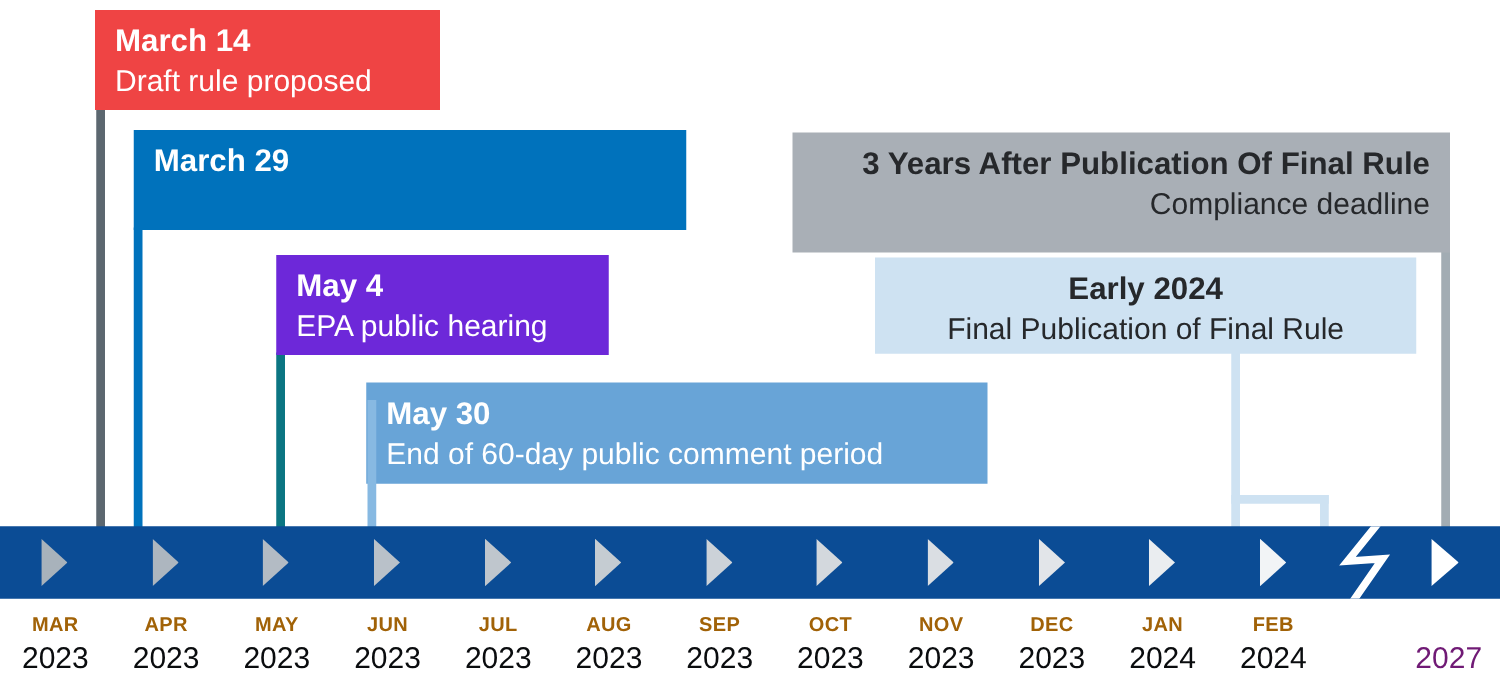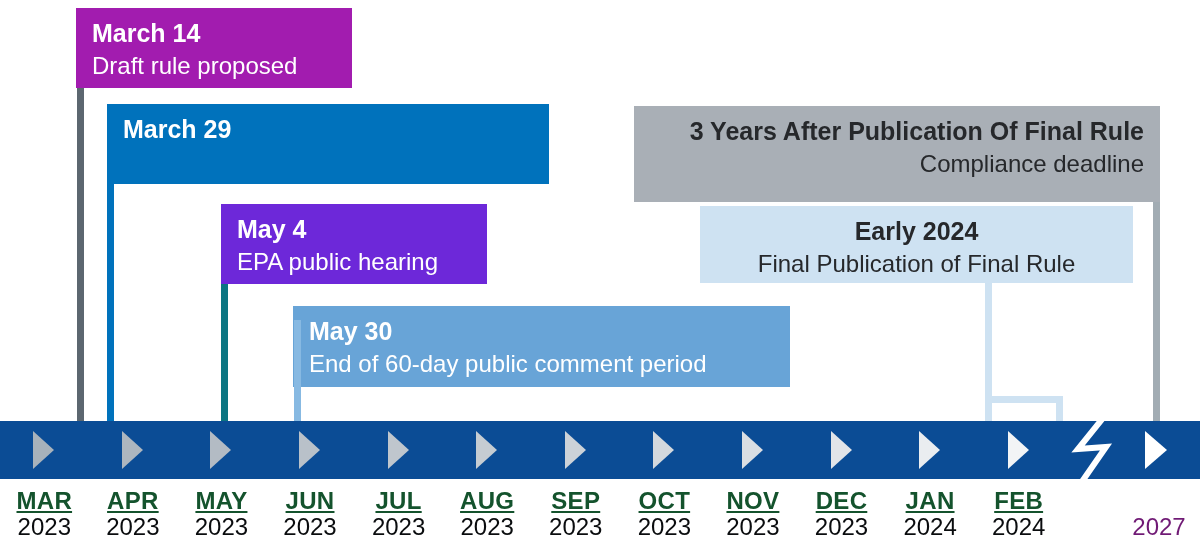--- a/index.html
+++ b/index.html
@@ -47,39 +47,39 @@
   .a8  { left:742px;  background:#dadee3; }
   .a9  { left:831px;  background:#e2e5e9; }
   .a10 { left:919px;  background:#eaedf0; }
   .a11 { left:1008px; background:#f2f4f6; }
   .a12 { left:1145px; background:#ffffff; width:22px; }
   .bolt { position:absolute; left:1062px; top:0; }
 
   
   .months { position:absolute; left:0; top:489px; display:flex; z-index:5; }
   .mcell { width:88.58px; text-align:center; }
-  .mon { font-size:24px; font-weight:bold; line-height:24px; color:#14532d; letter-spacing:0.3px;text-decoration:underline; }
+  .mon { font-size:16px; font-weight:bold; line-height:24px; color:#a16207; letter-spacing:0.3px; }
   .yr  { font-size:24px; font-weight:normal; line-height:26px; color:#0a0c0e; margin-top:1px; }
   .end-year { position:absolute; left:1118px; top:514px; width:82px; text-align:center;
               font-size:24px; line-height:26px; color:#701a75; z-index:5; }
 </style>
 </head>
 <body>
 
 <div class="canvas">
 
   <div class="connector c-draft" style="background-color: rgb(92, 103, 112);"></div>
   <div class="connector c-register" style="background-color: rgb(0, 114, 188);"></div>
   <div class="connector c-hearing" style="background-color: rgb(11, 117, 130);"></div>
   <div class="connector c-compliance" style="background-color: rgb(162, 172, 179);"></div>
   <div class="connector c-target-a" style="background-color: rgb(206, 226, 242);"></div>
   <div class="connector c-target-h" style="background-color: rgb(206, 226, 242);"></div>
   <div class="connector c-target-b" style="background-color: rgb(206, 226, 242);"></div>
 
-  <div class="event b-draft" style="background-color: #a21caf;">
+  <div class="event b-draft" style="background-color: #ef4444;">
     <div class="ev-title">March 14</div>
     <div class="ev-sub">Draft rule proposed</div>
   </div>
 
   <div class="event b-register" style="background-color: rgb(0, 114, 188);">
     <div class="ev-title">March 29</div>
   </div>
 
   <div class="event b-hearing" style="background-color: #6d28d9;">
     <div class="ev-title">May 4</div>

